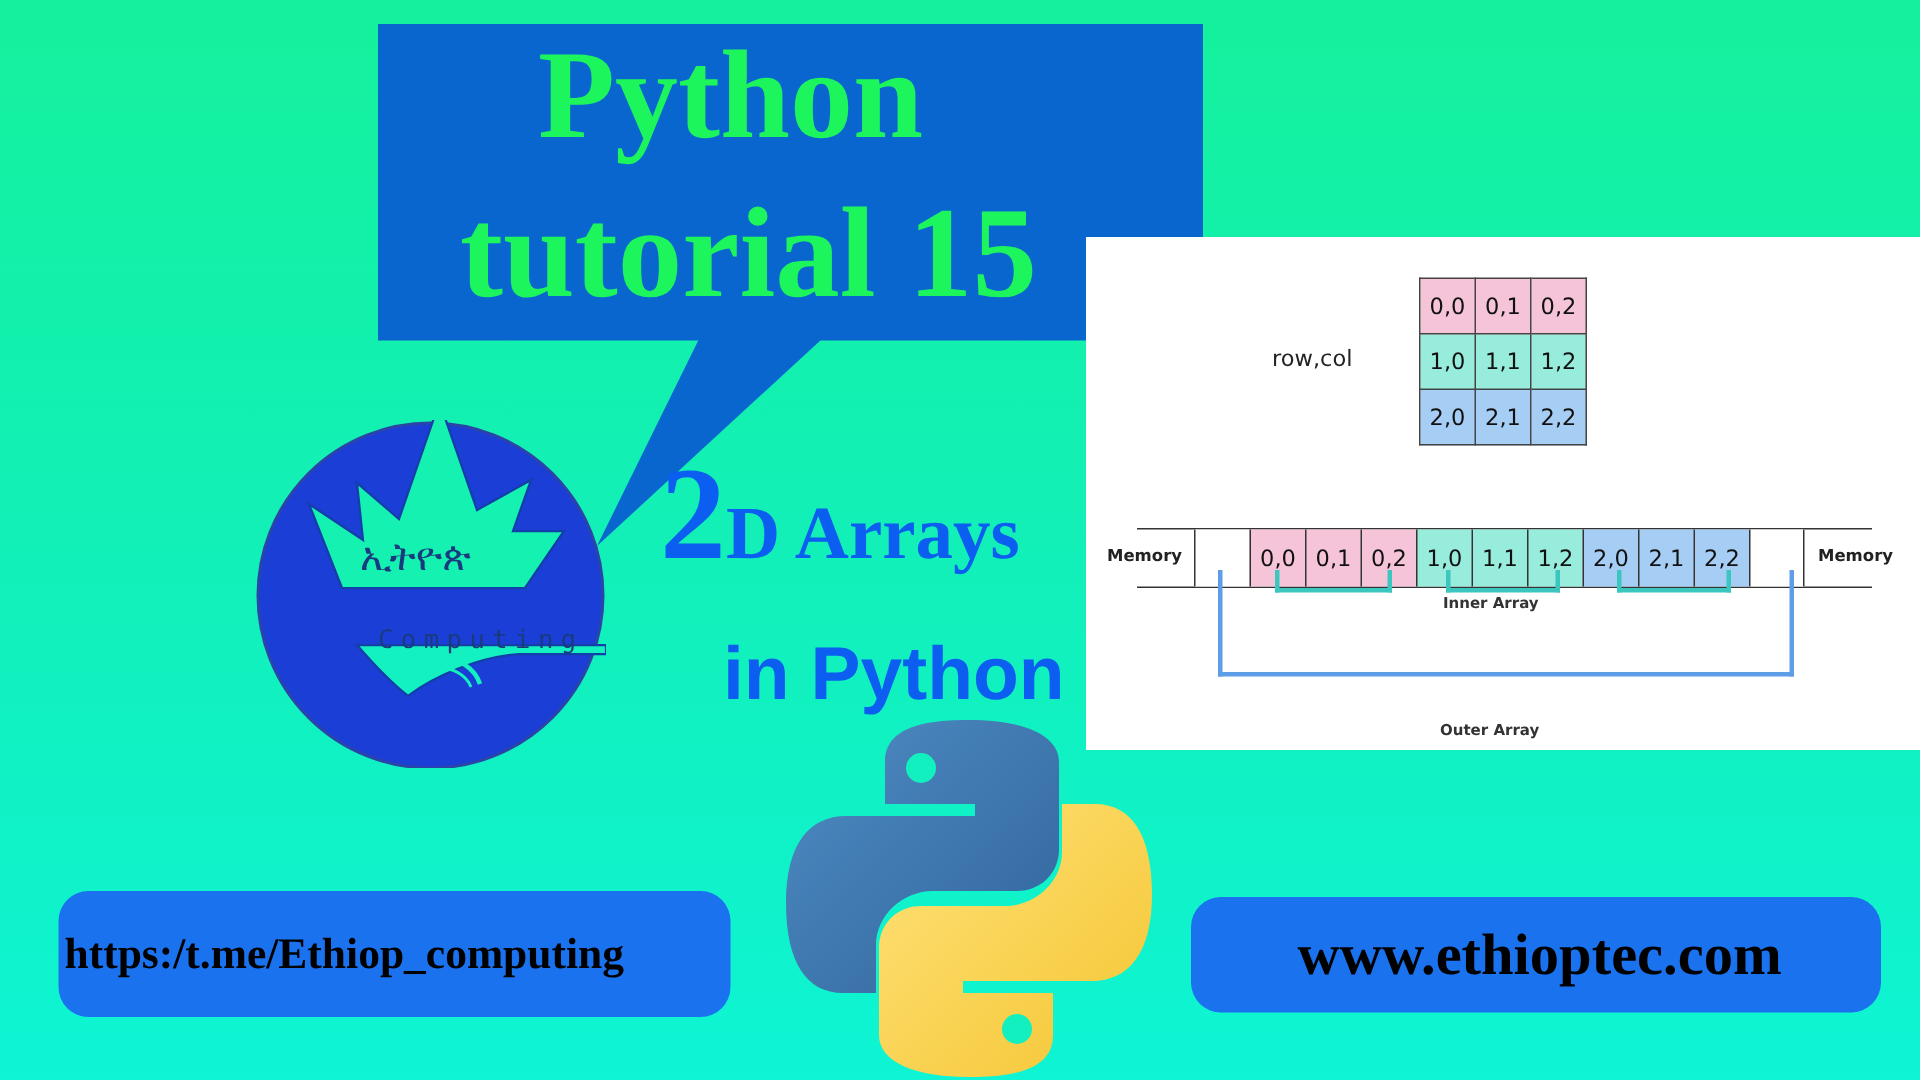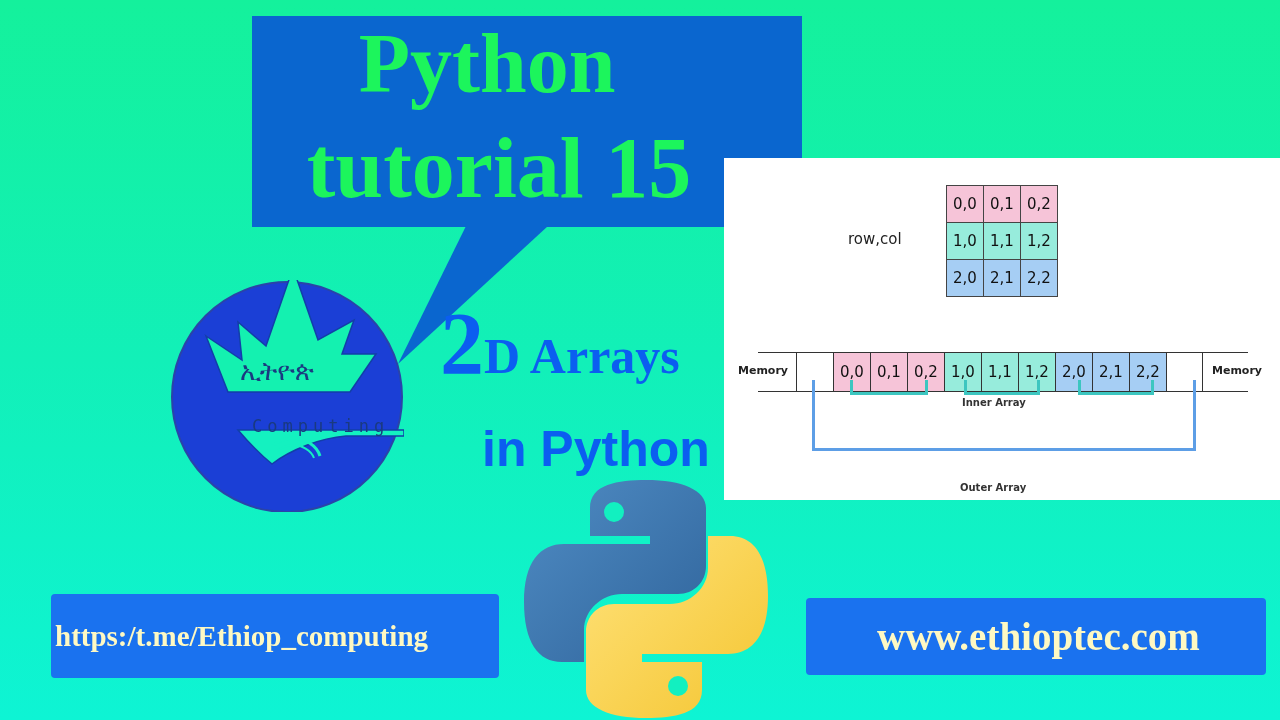--- a/index.html
+++ b/index.html
@@ -32,22 +32,22 @@
   .inner-br { position:absolute; top:222px; height:12px; border:3px solid #3cc6c0; border-top:none; }
   .outer-br { position:absolute; top:222px; left:88px; width:378px; height:68px; border:3px solid #5d9ee6; border-top:none; }
   .lbl { position:absolute; font-size:10px; font-weight:bold; color:#333; }
 
   .logo { left:170px; top:280px; width:234px; height:232px; }
   .headline2d { left:440px; top:300px; color:#0b5ef0; font-weight:bold; font-family:"Liberation Serif", serif; }
   .big2 { font-size:88px; line-height:88px; }
   .d-arrays { font-size:50px; }
   .in-python { left:482px; top:420px; color:#0b5ef0; font-weight:bold; font-size:50px; line-height:58px; font-family:Liberation Sans, sans-serif; }
 
-  .link-box { background:#1a72ef; border-radius:4px; color:#fef9c3; font-weight:bold; display:flex; align-items:center;
-              font-family:"Liberation Serif", serif;margin-left:12px; }
+  .link-box { background:#1a72ef; border-radius:20px; color:#000000; font-weight:bold; display:flex; align-items:center;
+              font-family:"Liberation Serif", serif; }
   .tg { left:39px; top:594px; width:448px; height:84px; font-size:29px; padding-left:4px; box-sizing:border-box; }
   .web { left:794px; top:598px; width:460px; height:77px; font-size:39px; padding-left:71px; box-sizing:border-box; }
   .pylogo { left:522px; top:478px; width:248px; height:242px; }
 </style>
 </head>
 <body>
 
 <div class="abs bubble">
   <div class="title-line t1">Python</div>
   <div class="title-line t2">tutorial 15</div>

